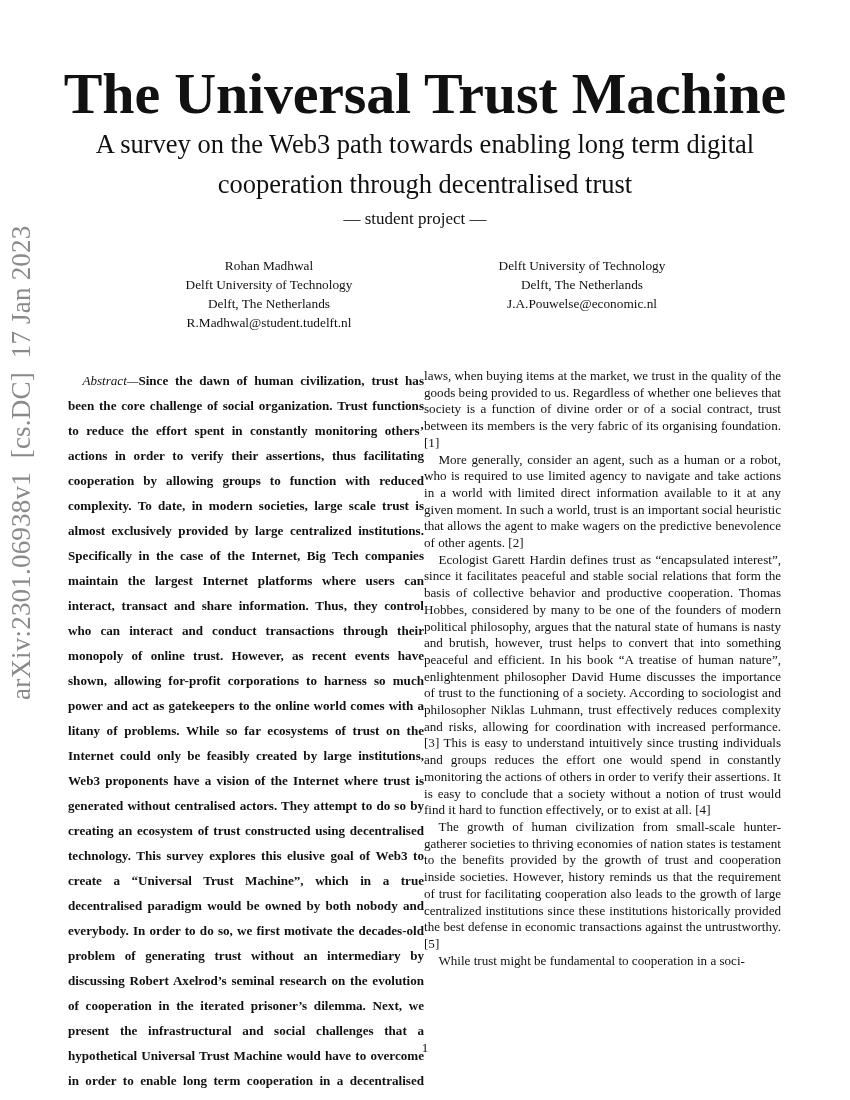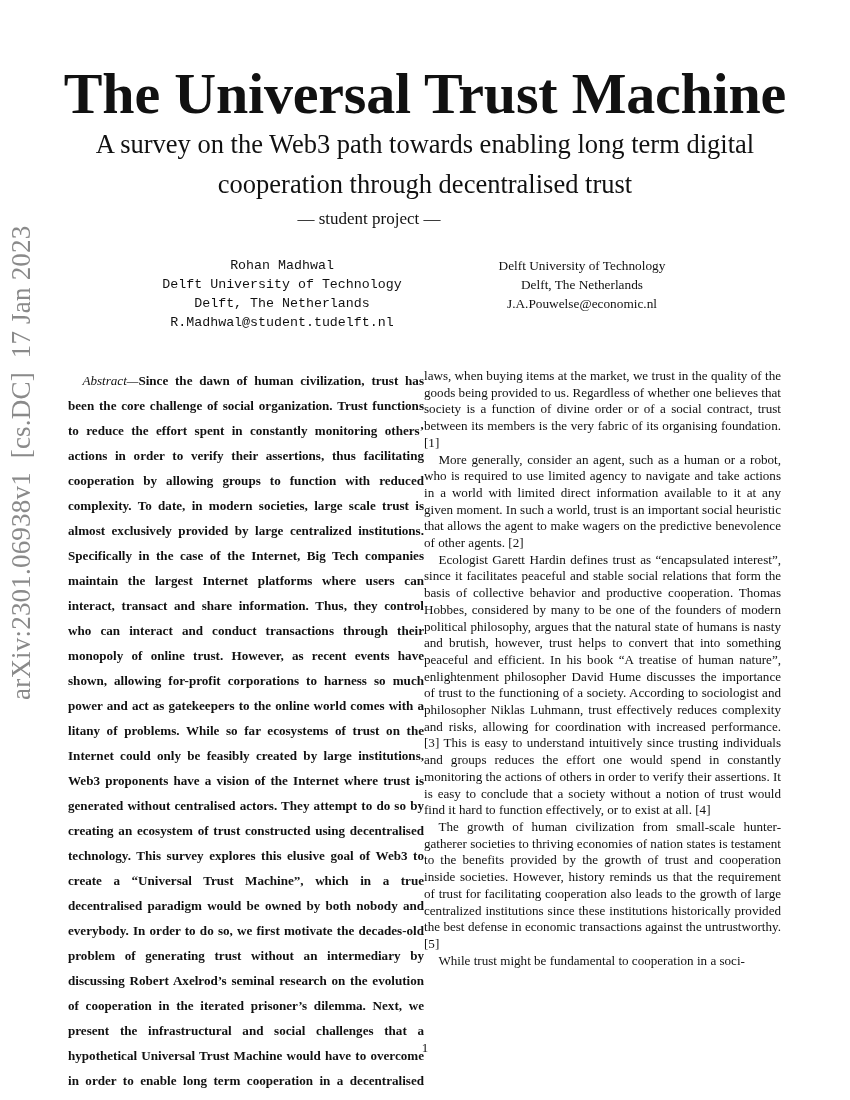--- a/index.html
+++ b/index.html
@@ -4,25 +4,25 @@
 <style>
   html, body { margin: 0; padding: 0; background: #ffffff; }
   body { width: 850px; height: 1100px; position: relative; overflow: hidden;
          font-family: "Liberation Serif", "DejaVu Serif", serif; color: #111; }
 
   .title { position: absolute; left: 0; width: 850px; top: 66px; text-align: center;
            font-size: 58px; font-weight: bold; letter-spacing: -0.2px; line-height: 56px; }
   .subtitle { position: absolute; left: 80px; width: 690px; top: 124px; text-align: center;
               font-size: 26.5px; line-height: 40px; }
   .note { position: absolute; left: 0; width: 738px; top: 208px; text-align: center;
-          font-size: 17px; line-height: 22px; }
+          font-size: 17px; line-height: 22px; padding-left: 46px; }
 
   .author { position: absolute; top: 256px; width: 260px; text-align: center;
             font-size: 13.3px; line-height: 19px; }
-  .author.a1 { left: 152px; font-family: Liberation Mono, monospace; }
+  .author.a1 { left: 139px; }
   .author.a2 { left: 452px; }
   .author div { white-space: nowrap; }
 
   .arxiv { position: absolute; left: 6px; top: 700px; transform-origin: 0 0; transform: rotate(-90deg);
            font-size: 27px; color: #8a8a8a; white-space: pre; width: 410px; letter-spacing: 0.2px; }
 
   .col { position: absolute; top: 368px; width: 356px; font-size: 13.1px; line-height: 16.7px;
          text-align: justify; hyphens: auto; }
   .col.left { left: 68px; }
   .col.right { left: 424px; width: 357px; }

